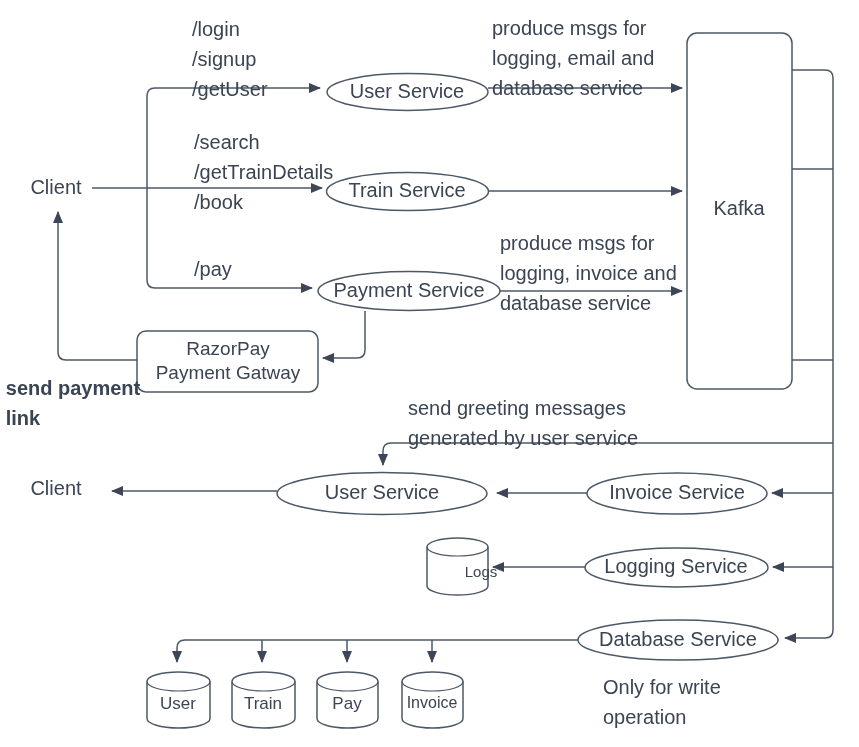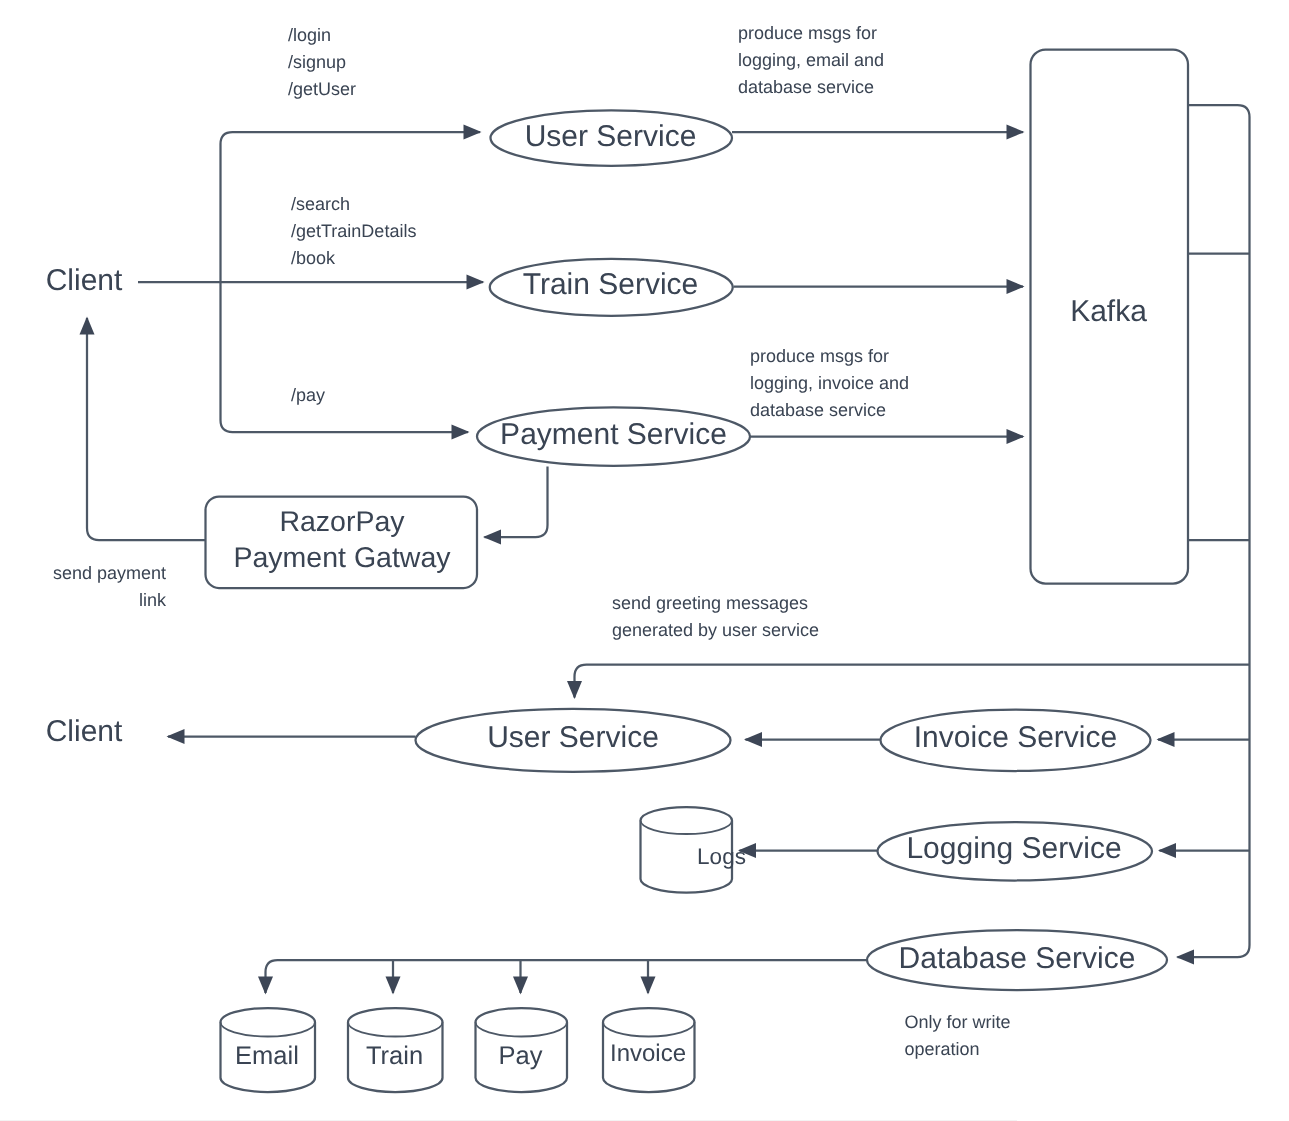--- a/index.html
+++ b/index.html
@@ -16,33 +16,33 @@
     font-family:"Liberation Sans", sans-serif;
     overflow:hidden;
   }
   svg{position:absolute;left:0;top:0;}
   .shape{fill:var(--background);stroke:var(--stroke);stroke-width:1.5;}
   .line{fill:none;stroke:var(--stroke);stroke-width:1.5;}
   .rim{fill:none;stroke:var(--stroke);stroke-width:1.2;}
   .lbl{
     position:absolute;
     color:var(--text);
-    font-size:12px;line-height:18px;
+    font-size:20px;line-height:30px;
     white-space:pre-line;
   }
   .node-lbl{
     transform:translate(-50%,-50%);
     text-align:center;
     font-size:20px;line-height:24px;
     white-space:nowrap;
   }
   .node-lbl.multi{white-space:pre-line;}
   .cyl-lbl{font-size:17px;}
   .cyl-lbl-sm{font-size:15px;}
-  .centered-note{transform:translateX(-50%);text-align:right;}
+  .centered-note{transform:translateX(-50%);text-align:left;font-weight:bold;}
 </style>
 </head>
 <body>
 
 <div id="canvas">
 
   <svg width="859" height="747" viewBox="0 0 859 747">
     <defs>
       <marker id="arr" markerUnits="userSpaceOnUse" markerWidth="14" markerHeight="12" refX="12" refY="6" orient="auto">
         <path d="M1,1 L13,6 L1,11 Z" fill="var(--arrow)"></path>
@@ -116,21 +116,21 @@
   <div class="lbl node-lbl" style="left:409px;top:290px;">Payment Service</div>
   <div class="lbl node-lbl" style="left:739px;top:208px;">Kafka</div>
   <div class="lbl node-lbl multi" style="left:228px;top:361px;font-size:19px;text-align:center;">RazorPay
 Payment Gatway</div>
   <div class="lbl node-lbl" style="left:382px;top:492px;">User Service</div>
   <div class="lbl node-lbl" style="left:677px;top:492px;">Invoice Service</div>
   <div class="lbl node-lbl" style="left:676px;top:566px;">Logging Service</div>
   <div class="lbl node-lbl" style="left:678px;top:639px;">Database Service</div>
 
   <div class="lbl node-lbl cyl-lbl-sm" style="left:481px;top:572px;">Logs</div>
-  <div class="lbl node-lbl cyl-lbl" style="left:178px;top:704px;">Email</div>
+  <div class="lbl node-lbl cyl-lbl" style="left:178px;top:704px;">User</div>
   <div class="lbl node-lbl cyl-lbl" style="left:263px;top:704px;">Train</div>
   <div class="lbl node-lbl cyl-lbl" style="left:347px;top:704px;">Pay</div>
   <div class="lbl node-lbl" style="left:432px;top:703px;font-size:16px;">Invoice</div>
 
   <div class="lbl" style="left:192px;top:14px;">/login
 /signup
 /getUser</div>
   <div class="lbl" style="left:194px;top:115px;margin-top:12px;">/search
 /getTrainDetails
 /book</div>

